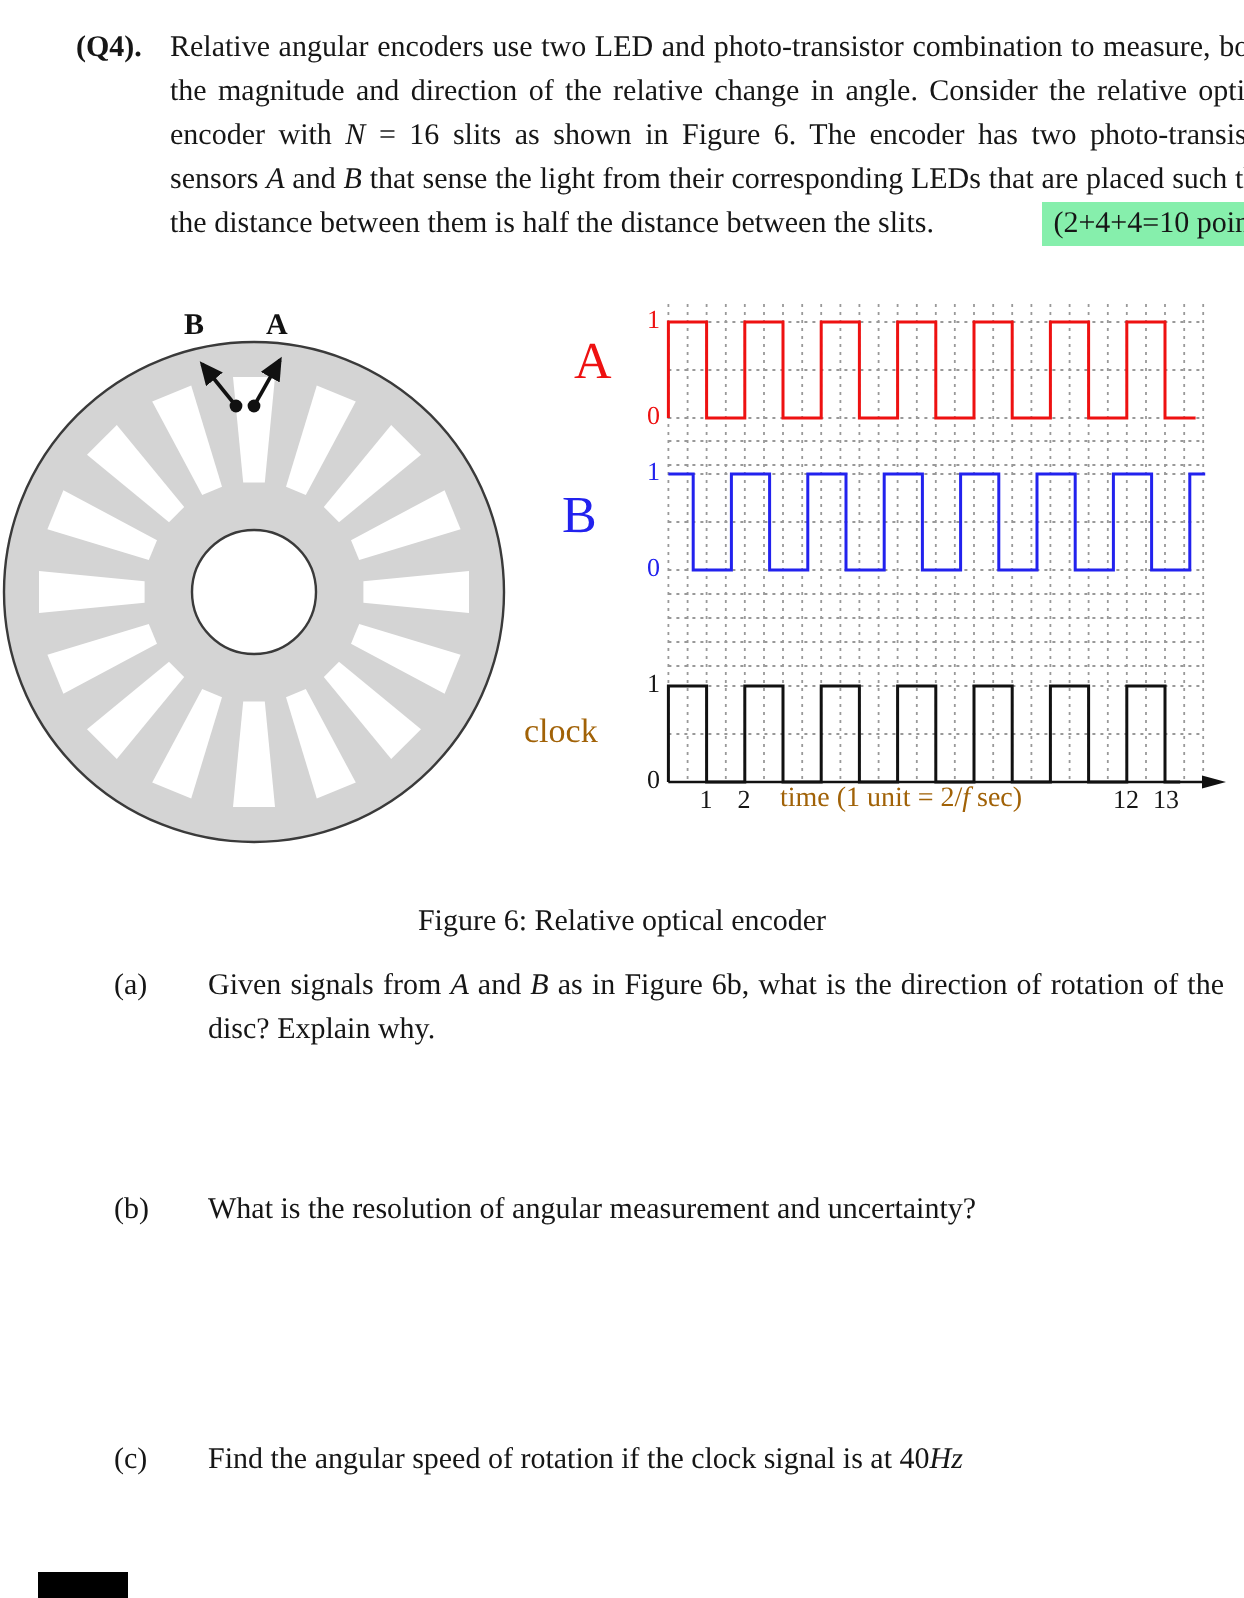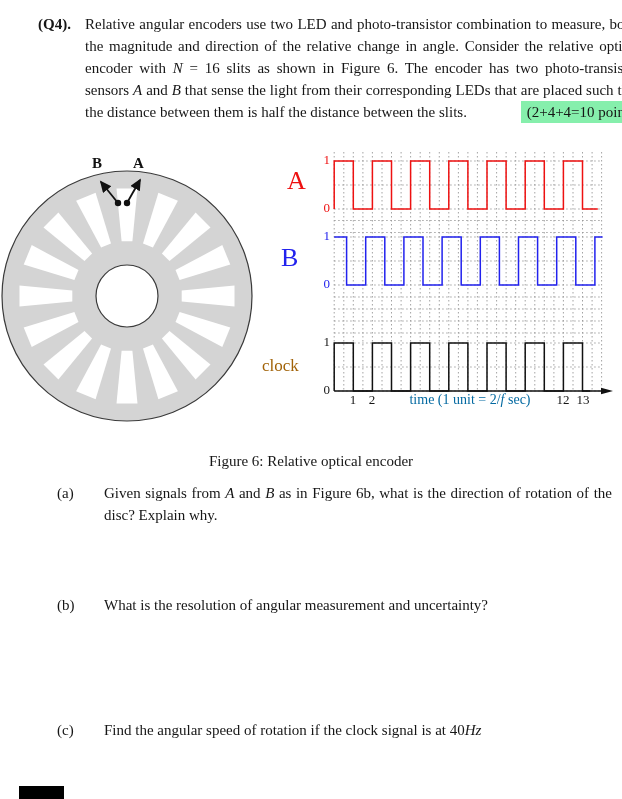--- a/index.html
+++ b/index.html
@@ -9,21 +9,21 @@
   .q-label{position:absolute;left:0;top:0;font-weight:bold;font-size:15px;line-height:22px;}
   .q-body{margin-left:47px;width:555px;text-align:justify;font-size:15px;line-height:22px;position:relative;}
   .q-points{position:absolute;right:0;bottom:0;background:#86efac;padding-left:6px;font-size:15px;}
   i{font-style:italic;}
   .abs{position:absolute;}
   .disc-label{position:absolute;font-weight:bold;font-size:15px;color:#111;}
   .sig-label{position:absolute;font-size:26px;line-height:26px;}
   .clock-label{position:absolute;font-size:17px;color:#a16207;}
   .ytick{position:absolute;width:16px;text-align:right;font-size:13px;line-height:14px;}
   .xtick{position:absolute;width:20px;text-align:center;font-size:13px;line-height:14px;color:#161616;}
-  .xlabel{position:absolute;width:160px;text-align:center;font-size:14px;line-height:15px;color:#0369a1;}
+  .xlabel{position:absolute;width:160px;font-size:14px;line-height:15px;color:#a16207;}
   .caption{position:absolute;font-size:13.5px;line-height:16px;text-align:center;color:#161616;}
   .fig-caption{position:absolute;left:0;width:622px;text-align:center;font-size:15px;color:#161616;}
   .part{position:absolute;left:57px;width:555px;font-size:15px;line-height:22px;}
   .part-label{position:absolute;left:0;top:0;}
   .part-body{margin-left:47px;text-align:justify;}
   .end-rule{position:absolute;background:#000;}
 </style>
 </head>
 <body>
 

